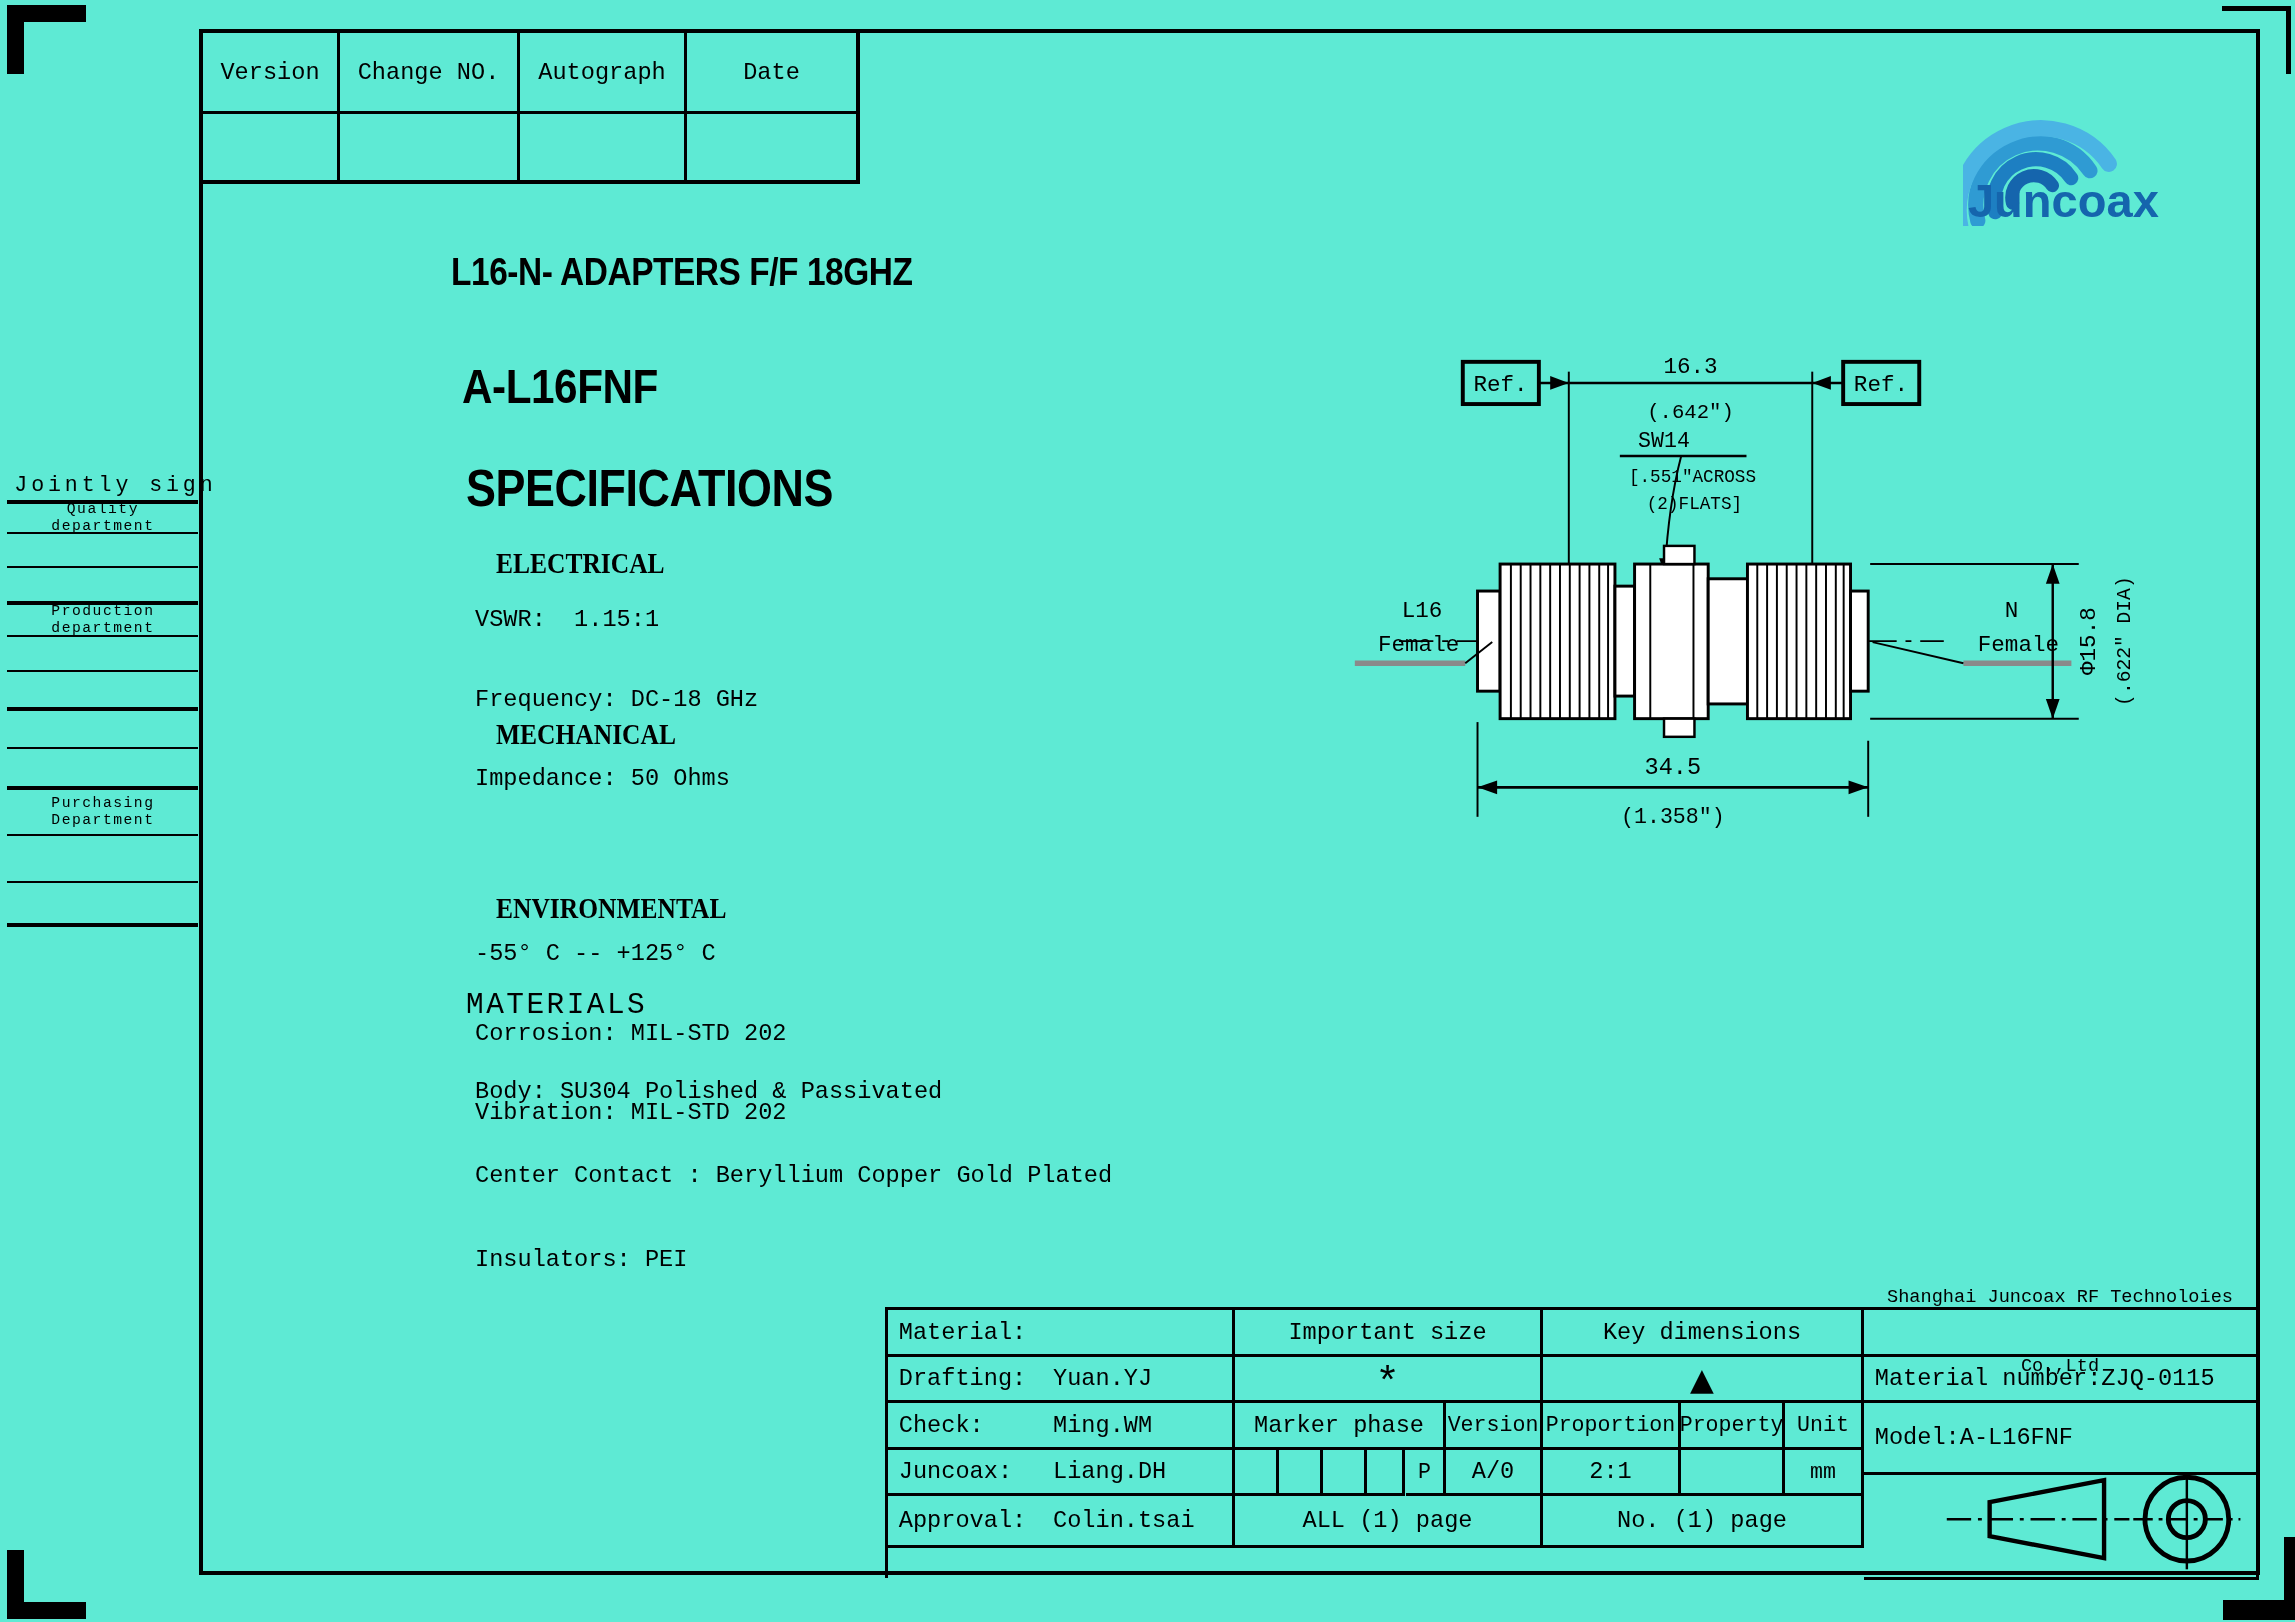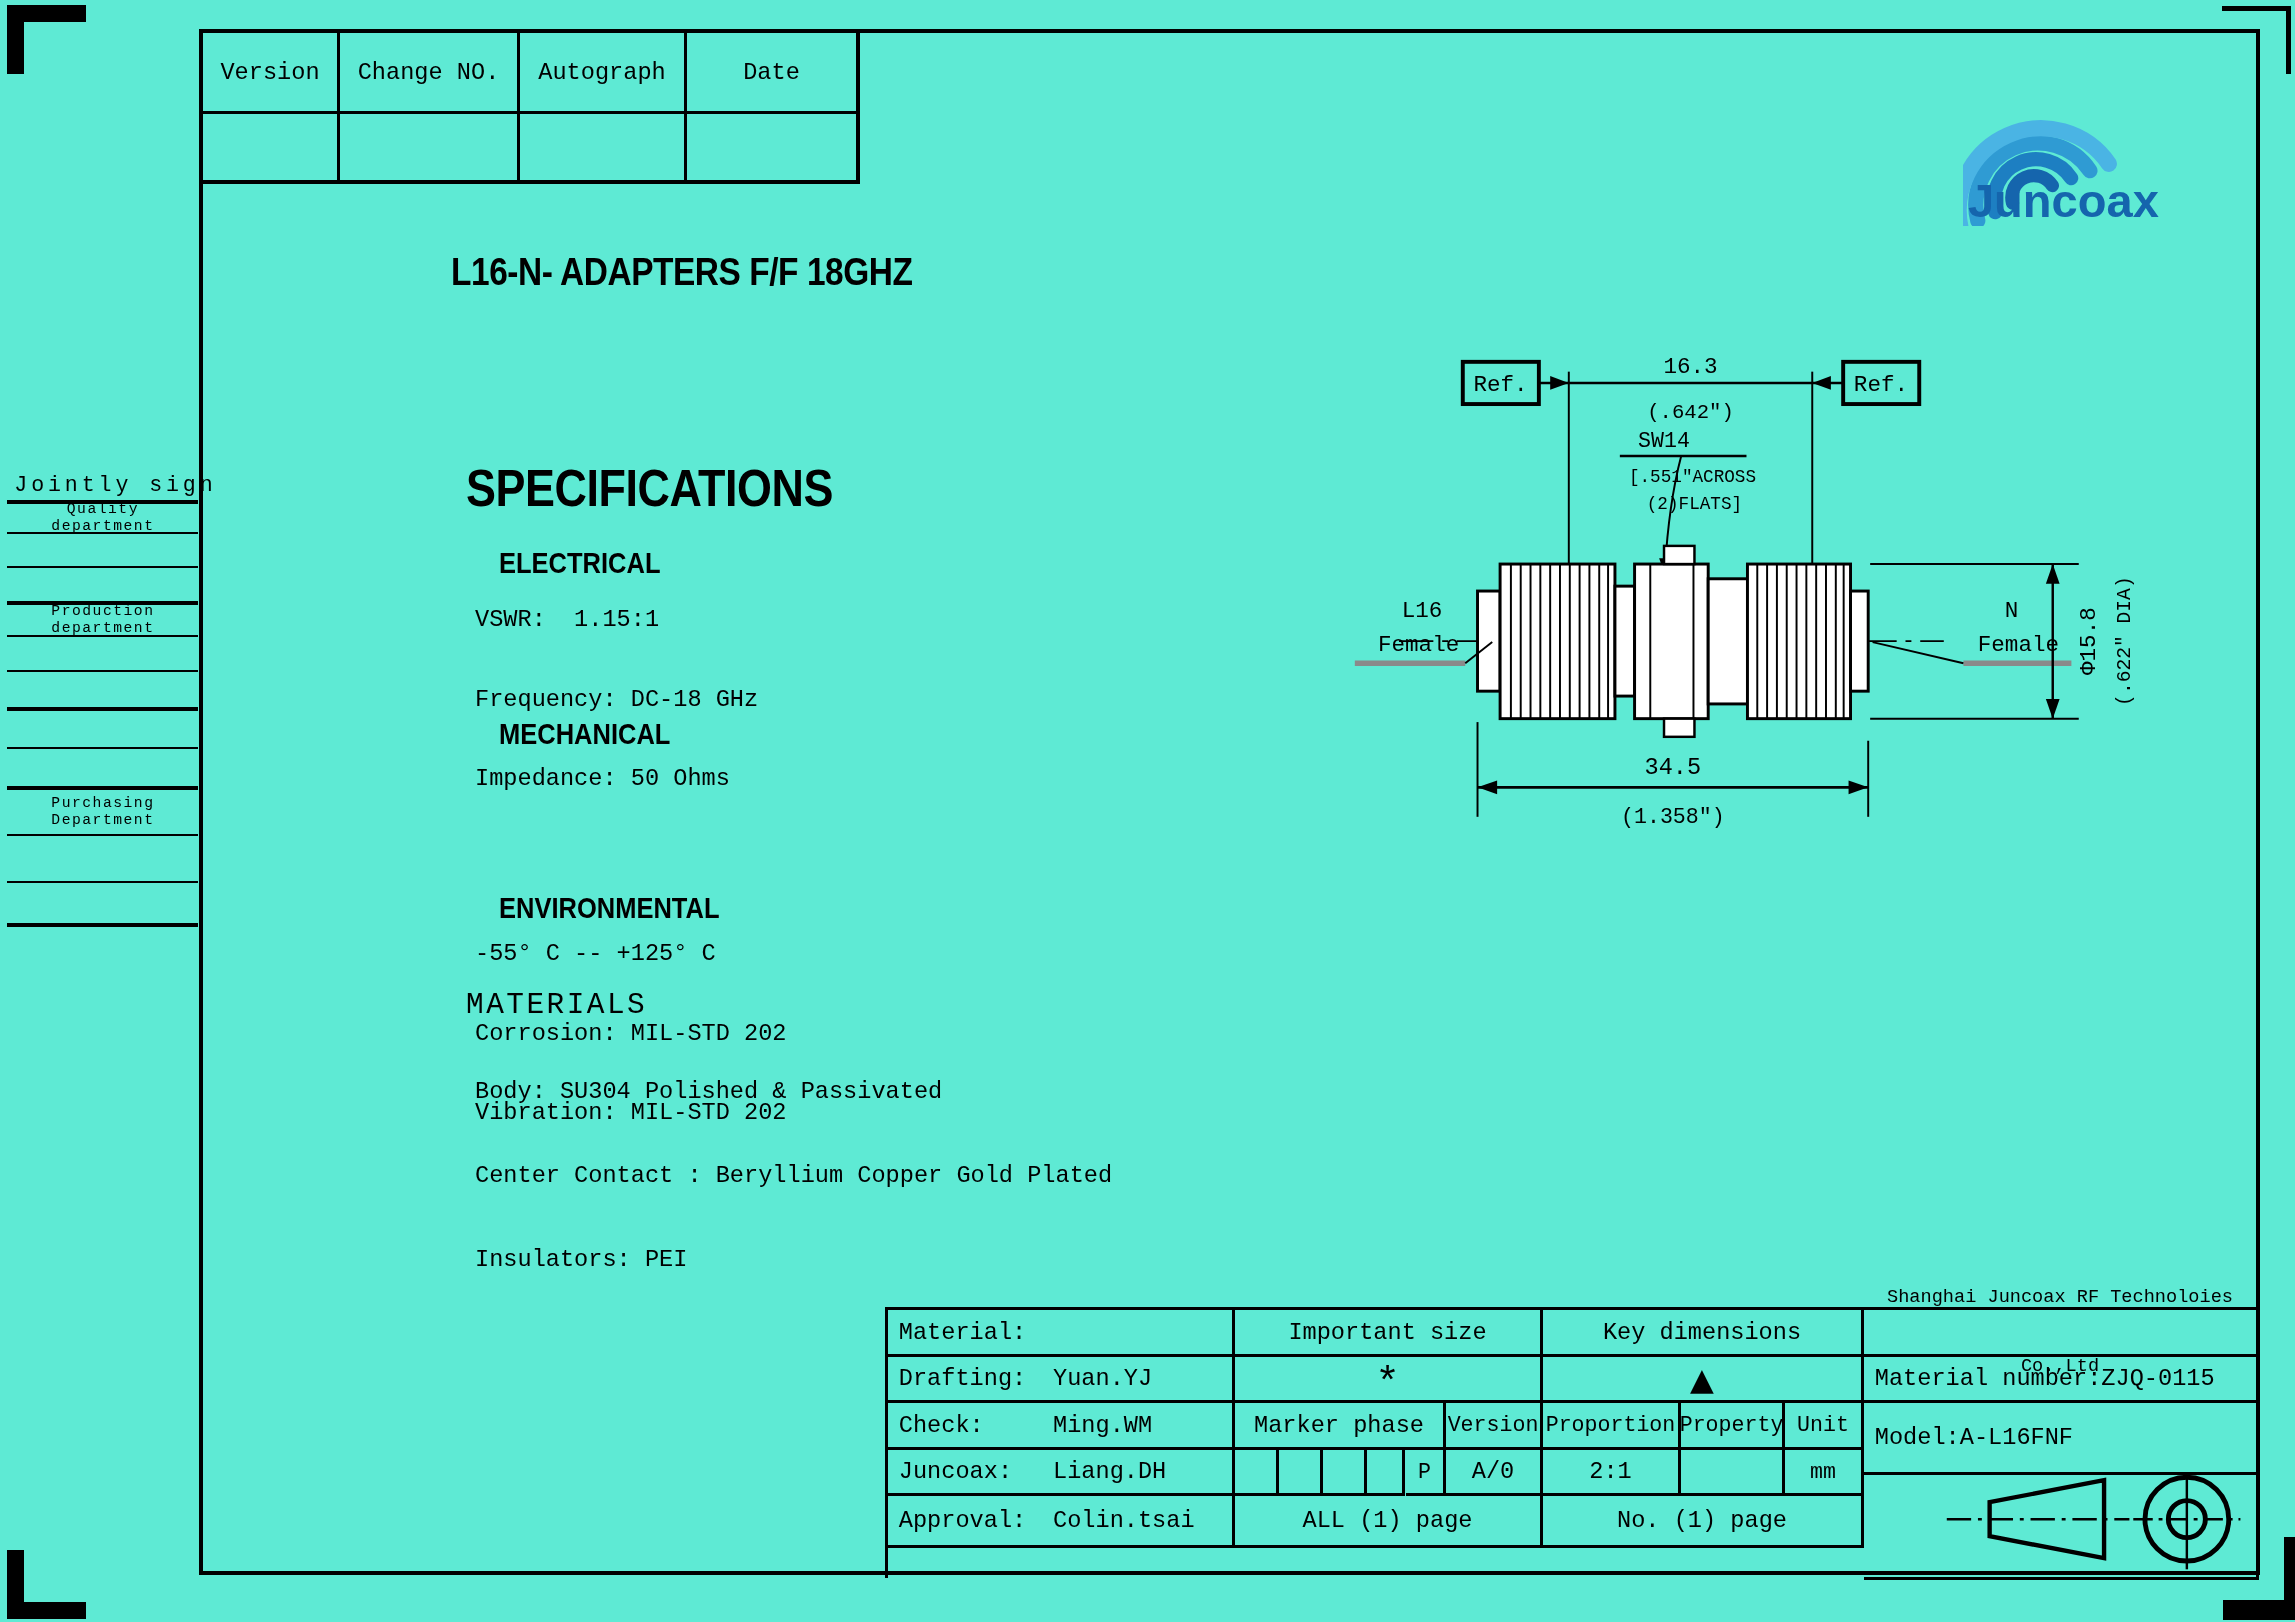--- a/index.html
+++ b/index.html
@@ -39,21 +39,21 @@
   
   .sidebar{left:7.4px;top:469px;width:191px;}
   .sidebar .sstitle{font-size:21.6px;letter-spacing:3.9px;padding-left:6.9px;height:31px;display:flex;align-items:center;white-space:pre;}
   .srow{box-sizing:border-box;display:flex;align-items:center;justify-content:center;text-align:center;}
   .srow.t10{border-top:4.9px solid #000;}
   .srow.t5{border-top:2.5px solid #000;}
   .srow.blast{border-bottom:4.9px solid #000;}
   .srow .dept{font-size:14.7px;line-height:16.7px;letter-spacing:1.5px;width:118px;}
 
   
-  .spechead{font-family:Liberation Sans, sans-serif;font-weight:600;font-size:30px;letter-spacing:0px;white-space:pre;}
+  .spechead{font-family:Liberation Serif, serif;font-weight:600;font-size:30px;letter-spacing:0px;white-space:pre;}
   .spechead .cond{transform:scaleX(.85);}
   .spechead-mono{font-weight:400;font-size:29.4px;letter-spacing:2.5px;font-family:"Liberation Mono",monospace;white-space:pre;}
   .speclines{font-size:23.6px;line-height:26.5px;white-space:pre;}
   .speclines.mat{line-height:28px;}
 
   
   .drawing{left:1345px;top:343px;}
   .drawing text{font-family:"Liberation Mono","DejaVu Sans Mono",monospace;fill:#000;}
 
   
@@ -96,20 +96,23 @@
       <path d="M 96 282 A 45 45 0 0 1 184 270" fill="none" stroke="#1565ad" stroke-width="27" stroke-linecap="round"></path>
       <path d="M 57 290 A 86 86 0 0 1 225 266" fill="none" stroke="#1d7fc2" stroke-width="29" stroke-linecap="round"></path>
       <path d="M 18 297 A 127 127 0 0 1 266 262" fill="none" stroke="#2f9bd3" stroke-width="31" stroke-linecap="round"></path>
       <path d="M -20 305 A 168 168 0 0 1 307 259" fill="none" stroke="#4ab4e4" stroke-width="33" stroke-linecap="round"></path>
     </g>
     <text x="10" y="322" font-family="Liberation Sans, DejaVu Sans, sans-serif" font-weight="bold" font-size="96" fill="#1565ad">Juncoax</text>
   </svg>
 
   <div class="abs bigtitle t-product">
     <span class="cond">L16-N- ADAPTERS F/F 18GHZ</span>
+  </div>
+  <div class="abs bigtitle t-model">
+    <span class="cond">A-L16FNF</span>
   </div>
   <div class="abs bigtitle t-section">
     <span class="cond">SPECIFICATIONS</span>
   </div>
 
   <div class="abs sidebar">
     <div class="sstitle">Jointly sign</div>
     <div class="srow t10" style="height:32px">
       <span class="dept">Quality department</span>
     </div>

